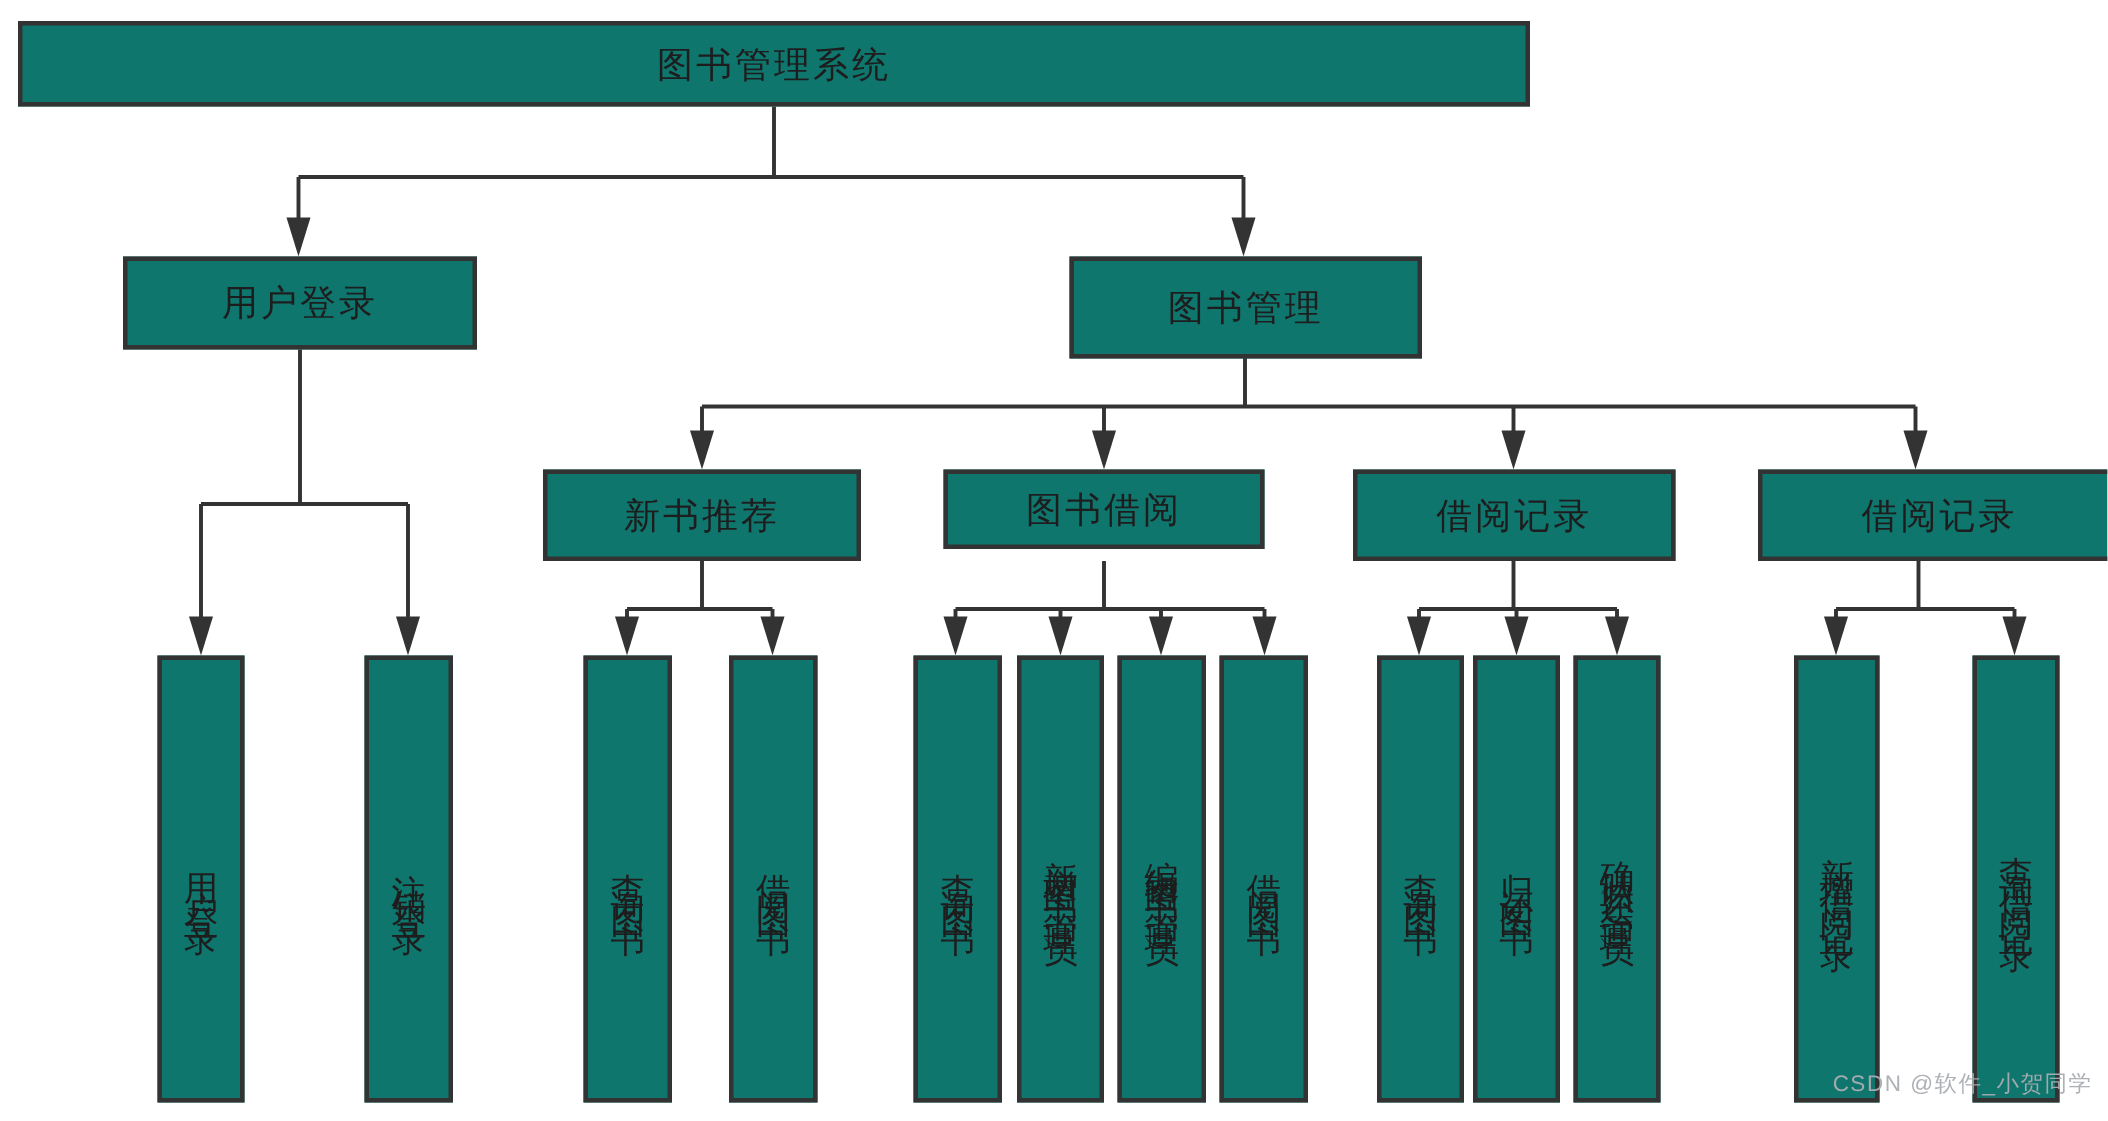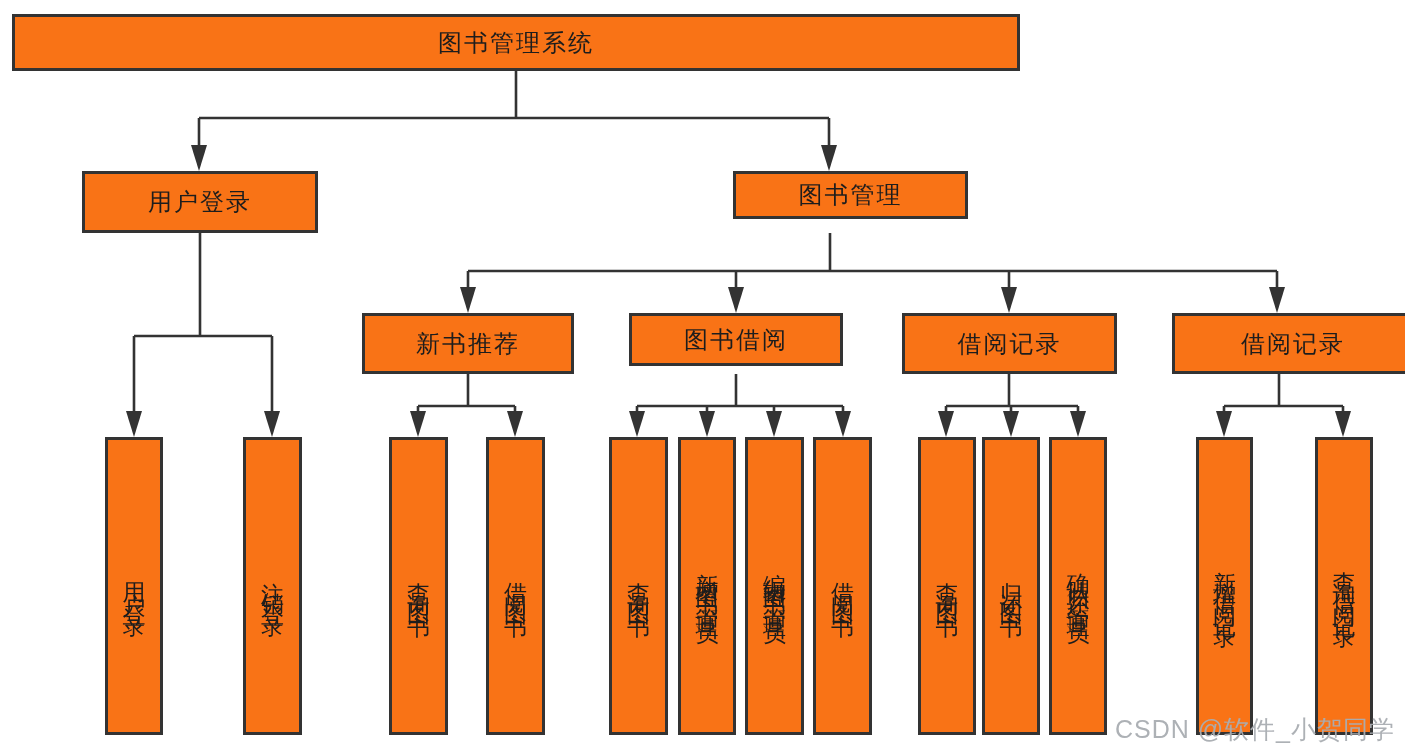--- a/index.html
+++ b/index.html
@@ -8,21 +8,21 @@
     width:1405px;height:747px;
     background:#ffffff;
     font-family:"Liberation Sans", sans-serif;
     overflow:hidden;
   }
   #wires{position:absolute;left:0;top:0;z-index:1;}
   .node{
     position:absolute;
     box-sizing:border-box;
     border:3px solid #333333;
-    background:#f97316;
+    background:#0f766e;
     display:flex;align-items:center;justify-content:center;
     color:#1d1d1d;
     font-size:24px;
     letter-spacing:2px;
     z-index:2;
     text-align:center;
   }
   .vnode{
     font-size:23px;
     letter-spacing:0;
@@ -30,21 +30,21 @@
   .vnode .vtxt{
     writing-mode:vertical-rl;
     line-height:1;
     letter-spacing:7px;
   }
   .vnode.loose .vtxt{letter-spacing:11px;}
   #watermark{
     position:absolute;
     right:10px;top:713px;
     z-index:3;
-    font-size:25px;
+    font-size:15px;
     color:#a9adb2;
     opacity:0.95;
     letter-spacing:1px;
     white-space:nowrap;
   }
 </style>
 </head>
 <body>
 
 <div id="canvas">
@@ -92,21 +92,21 @@
     </g>
   </svg>
 
   <div class="node" style="left:12px;top:14px;width:1008px;height:57px;">
     <span>图书管理系统</span>
   </div>
 
   <div class="node" style="left:82px;top:171px;width:236px;height:62px;">
     <span>用户登录</span>
   </div>
-  <div class="node" style="left:733px;top:171px;width:235px;height:48px;">
+  <div class="node" style="left:713px;top:171px;width:235px;height:68px;">
     <span>图书管理</span>
   </div>
 
   <div class="node" style="left:362px;top:313px;width:212px;height:61px;text-align:right;">
     <span>新书推荐</span>
   </div>
   <div class="node" style="left:629px;top:313px;width:214px;height:53px;">
     <span>图书借阅</span>
   </div>
   <div class="node" style="left:902px;top:313px;width:215px;height:61px;">

